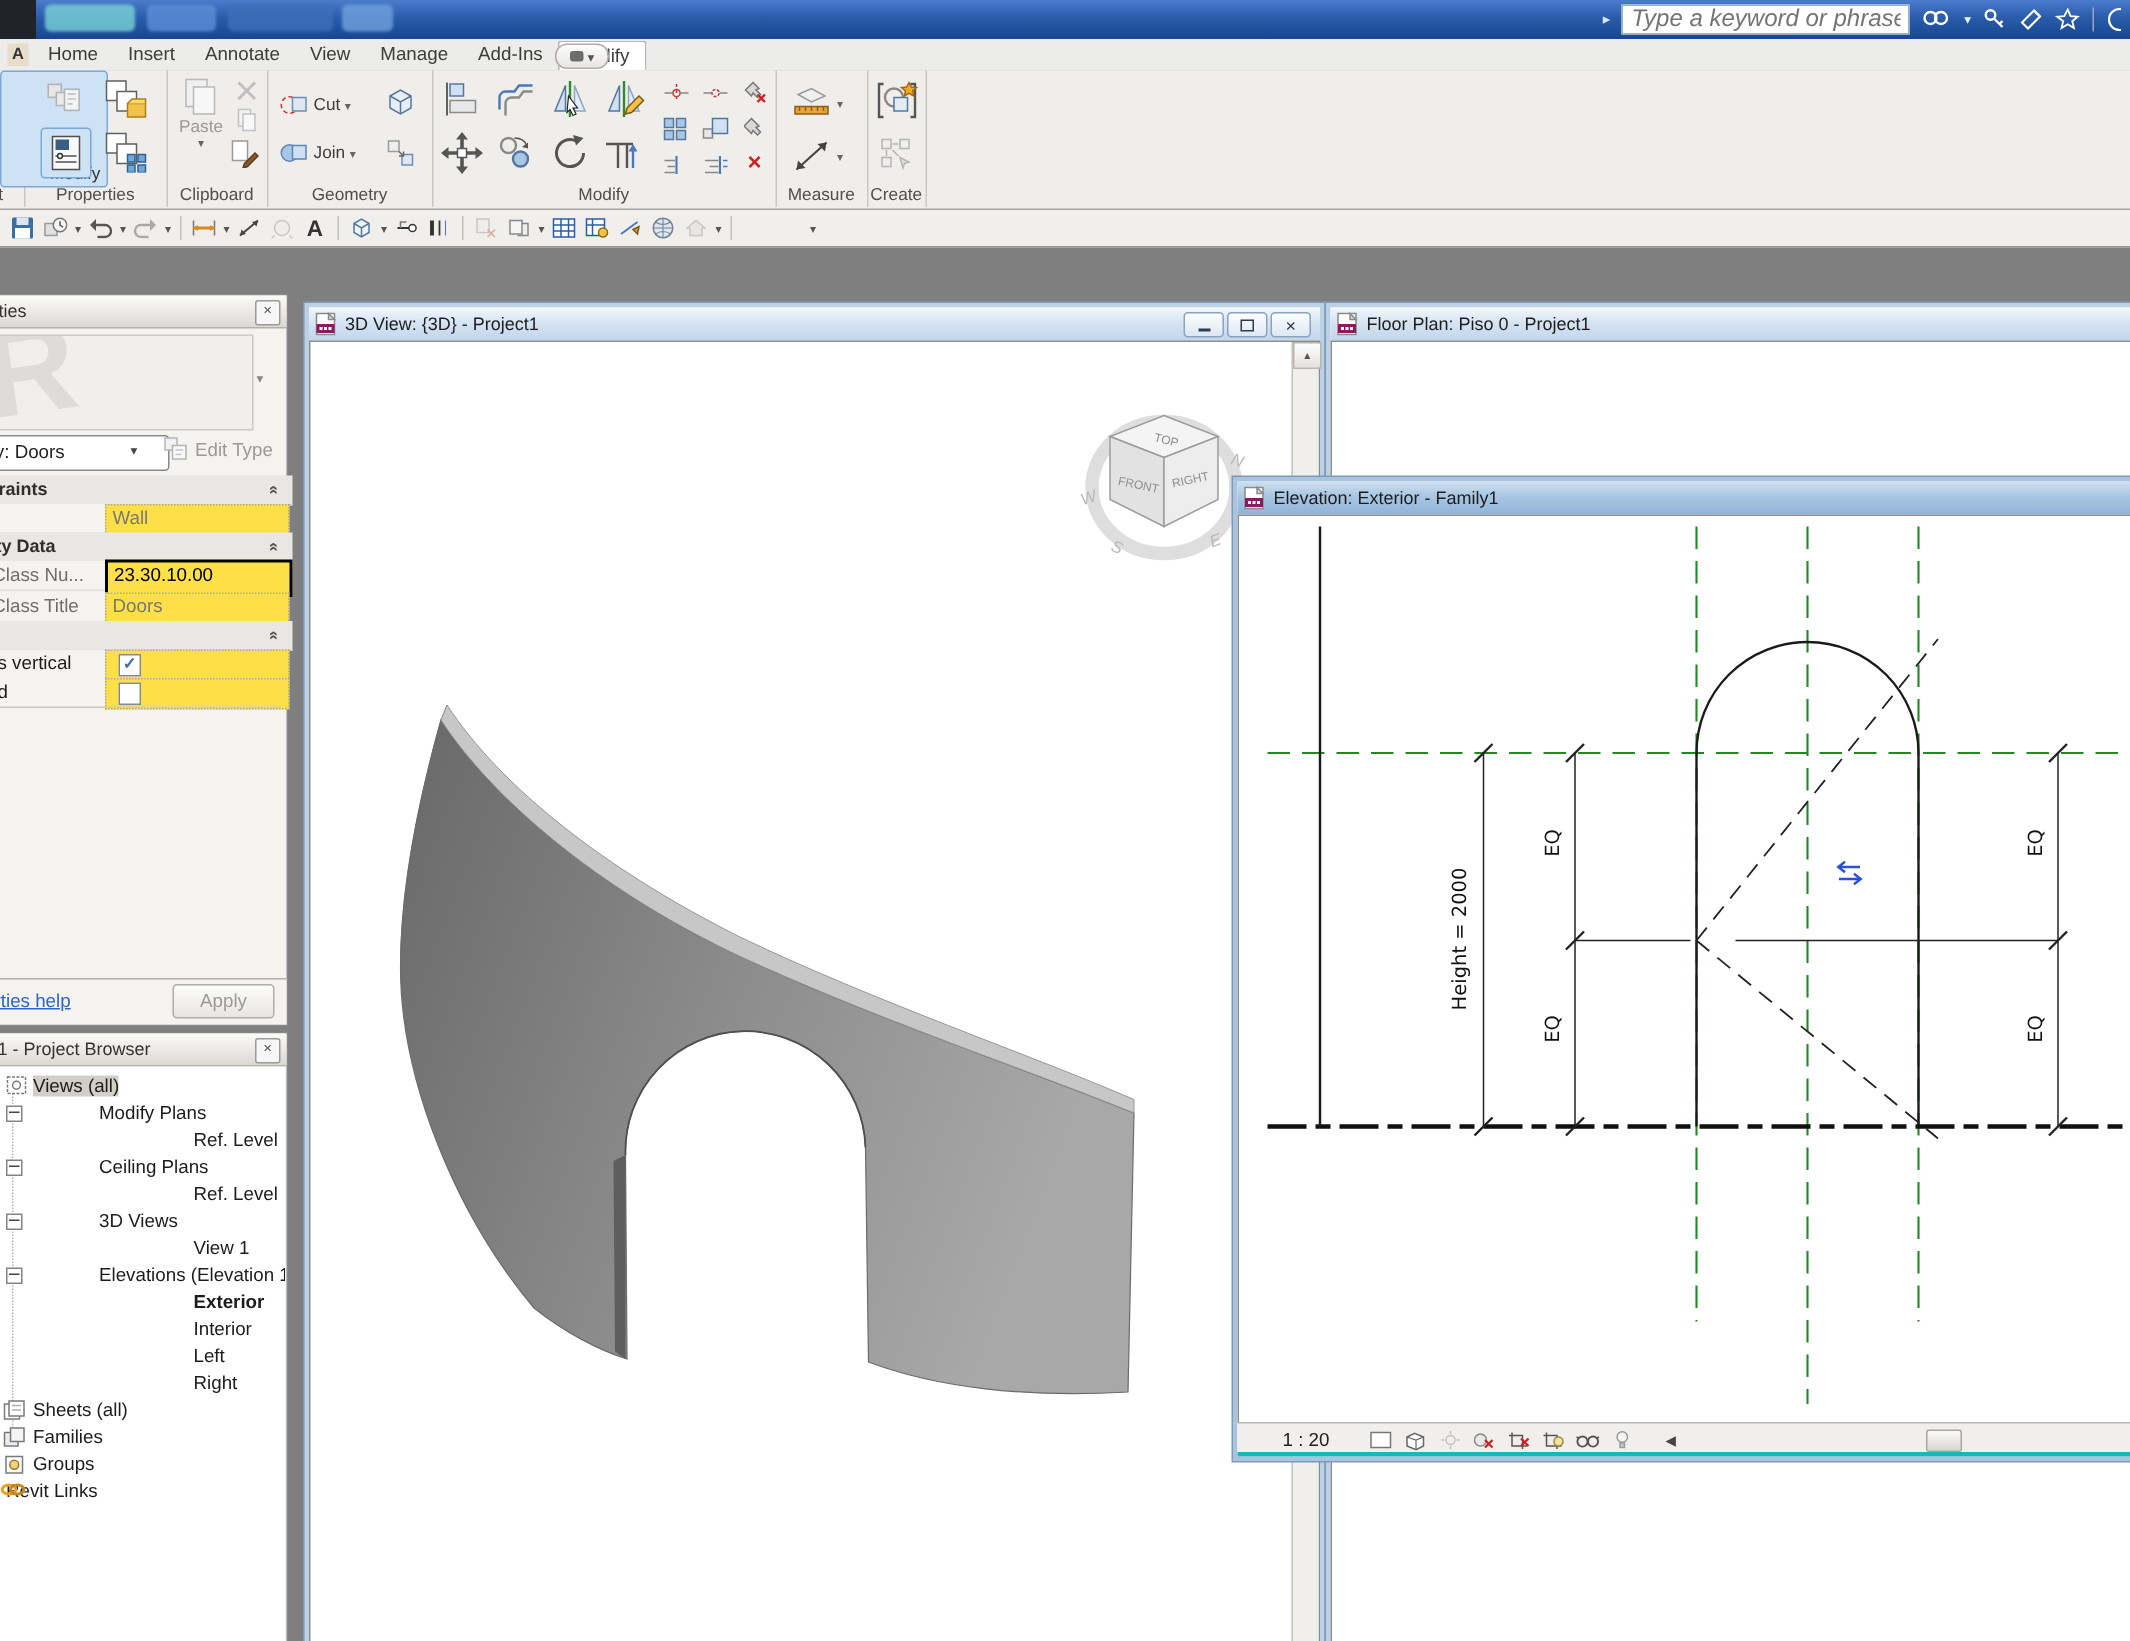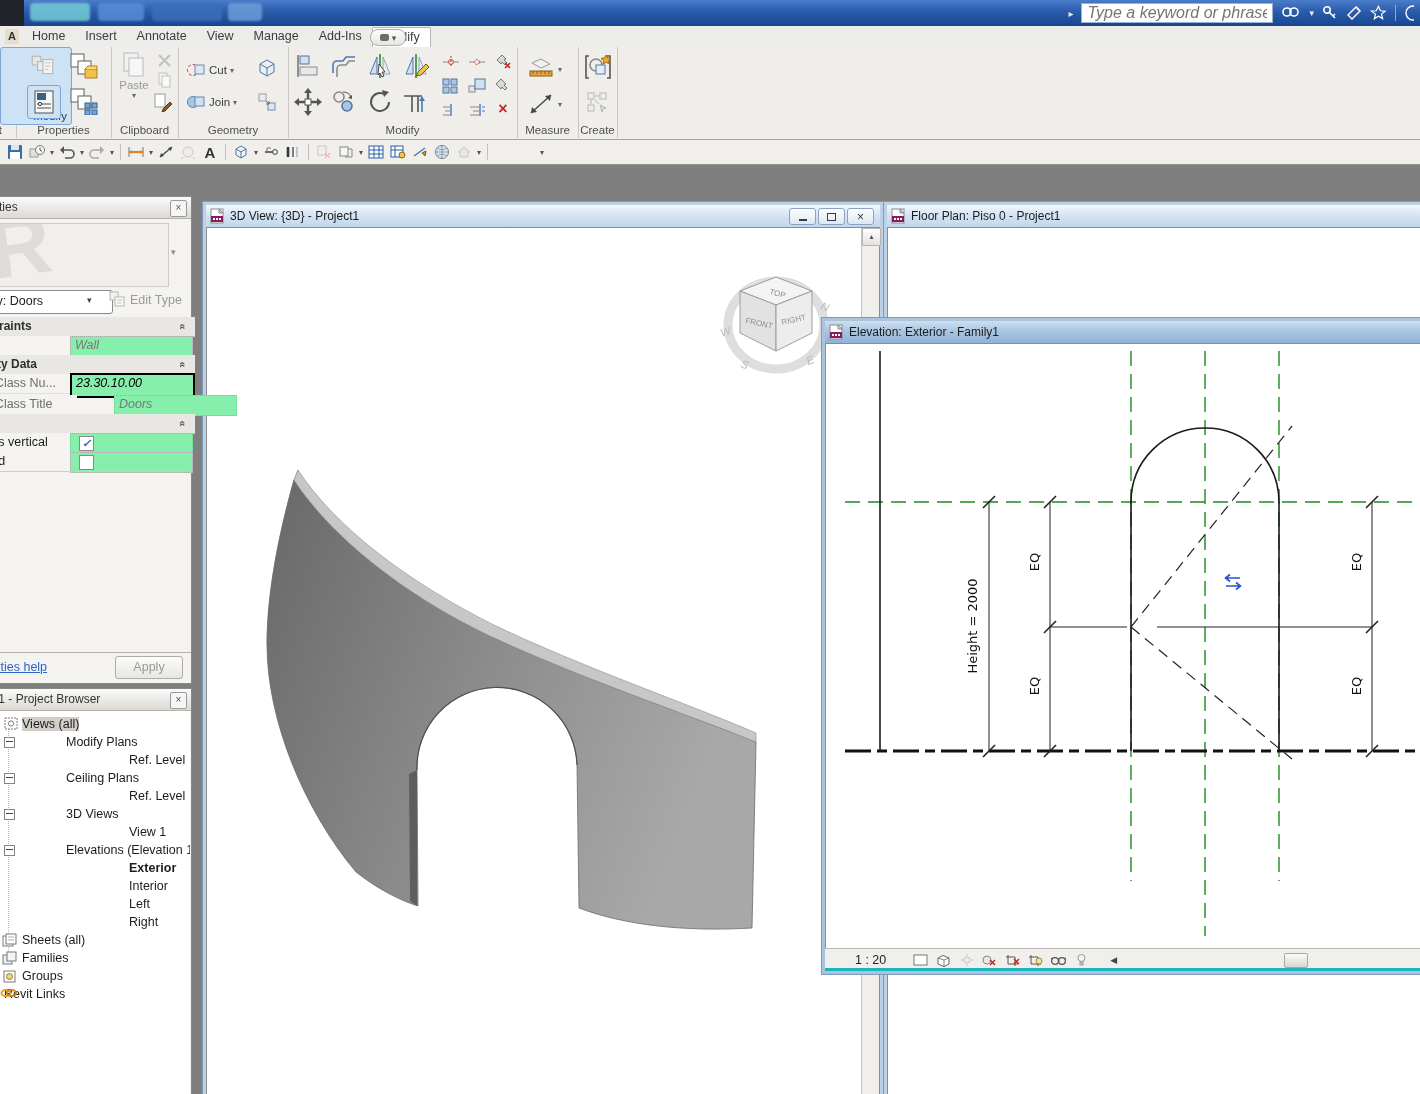--- a/index.html
+++ b/index.html
@@ -51,22 +51,22 @@
   
   .palette{background:#f4f3f0;border:1px solid #898989;}
   .paltitle{position:absolute;left:0;top:0;right:0;height:21px;
     background:linear-gradient(#fbfbfa,#dcd9d4);border-bottom:1px solid #b5b2ac;
     font-size:12px;color:#333;line-height:21px;padding-left:6px;}
   .palclose{position:absolute;top:3px;width:15px;height:15px;border:1px solid #9a9a9a;background:#f6f6f6;
     color:#555;font-size:10px;line-height:13px;text-align:center;border-radius:2px;}
   .grid-label{position:absolute;left:0;width:112px;height:19px;line-height:19px;padding-left:8px;
     color:#6e6e6e;font-size:12.5px;background:#f4f3f0;border-bottom:1px solid #e2e0dc;
     white-space:nowrap;overflow:hidden;}
-  .grid-val{position:absolute;left:113px;width:117px;height:19px;line-height:17px;background:#86efac;
-    border:1px dotted #a9a9a9;font-size:12.5px;color:#777;padding-left:4px;white-space:nowrap;overflow:hidden;font-style:italic;}
+  .grid-val{position:absolute;left:113px;width:117px;height:19px;line-height:17px;background:#fde047;
+    border:1px dotted #a9a9a9;font-size:12.5px;color:#777;padding-left:4px;white-space:nowrap;overflow:hidden;}
   .grid-head{position:absolute;left:0;width:230px;height:19px;line-height:19px;background:#e9e7e3;
     border-bottom:1px solid #cfccc6;font-weight:bold;font-size:12px;color:#2e2e2e;padding-left:8px;}
   .chev{position:absolute;right:10px;top:0;color:#555;transform:rotate(90deg);font-size:11px;}
   .cb{width:13px;height:13px;border:1px solid #8a8a8a;background:#fff;margin:2px 0 0 4px;
     font-size:11px;line-height:12px;text-align:center;color:#3a6ea5;font-weight:bold;}
   
   .trow{position:absolute;left:0;right:0;height:18px;line-height:18px;font-size:12.5px;color:#1c1c1c;
     white-space:nowrap;}
   .tlabel{vertical-align:top;}
   .sel{background:#d2cfc8;}
@@ -778,21 +778,21 @@
     </div>
     <div class="grid-label" style="top:139px;">Host</div>
     <div class="grid-val" style="top:139px;">Wall</div>
     <div class="grid-head" style="top:158px;">
       <span>Identity Data</span>
       <span class="chev">«</span>
     </div>
     <div class="grid-label" style="top:177px;">OmniClass Nu...</div>
     <div class="grid-val" style="top:176px;height:21px;border:2px solid #000;color:#000;">23.30.10.00</div>
     <div class="grid-label" style="top:198px;">OmniClass Title</div>
-    <div class="grid-val" style="top:198px;margin-left:44px;">Doors</div>
+    <div class="grid-val" style="top:198px;">Doors</div>
     <div class="grid-head" style="top:217px;">
 
       <span class="chev">«</span>
     </div>
     <div class="grid-label" style="top:236px;color:#1c1c1c;">Always vertical</div>
     <div class="grid-val" style="top:236px;">
       <div class="cb">✓</div>
     </div>
     <div class="grid-label" style="top:255px;color:#1c1c1c;">Shared</div>
     <div class="grid-val" style="top:255px;">

